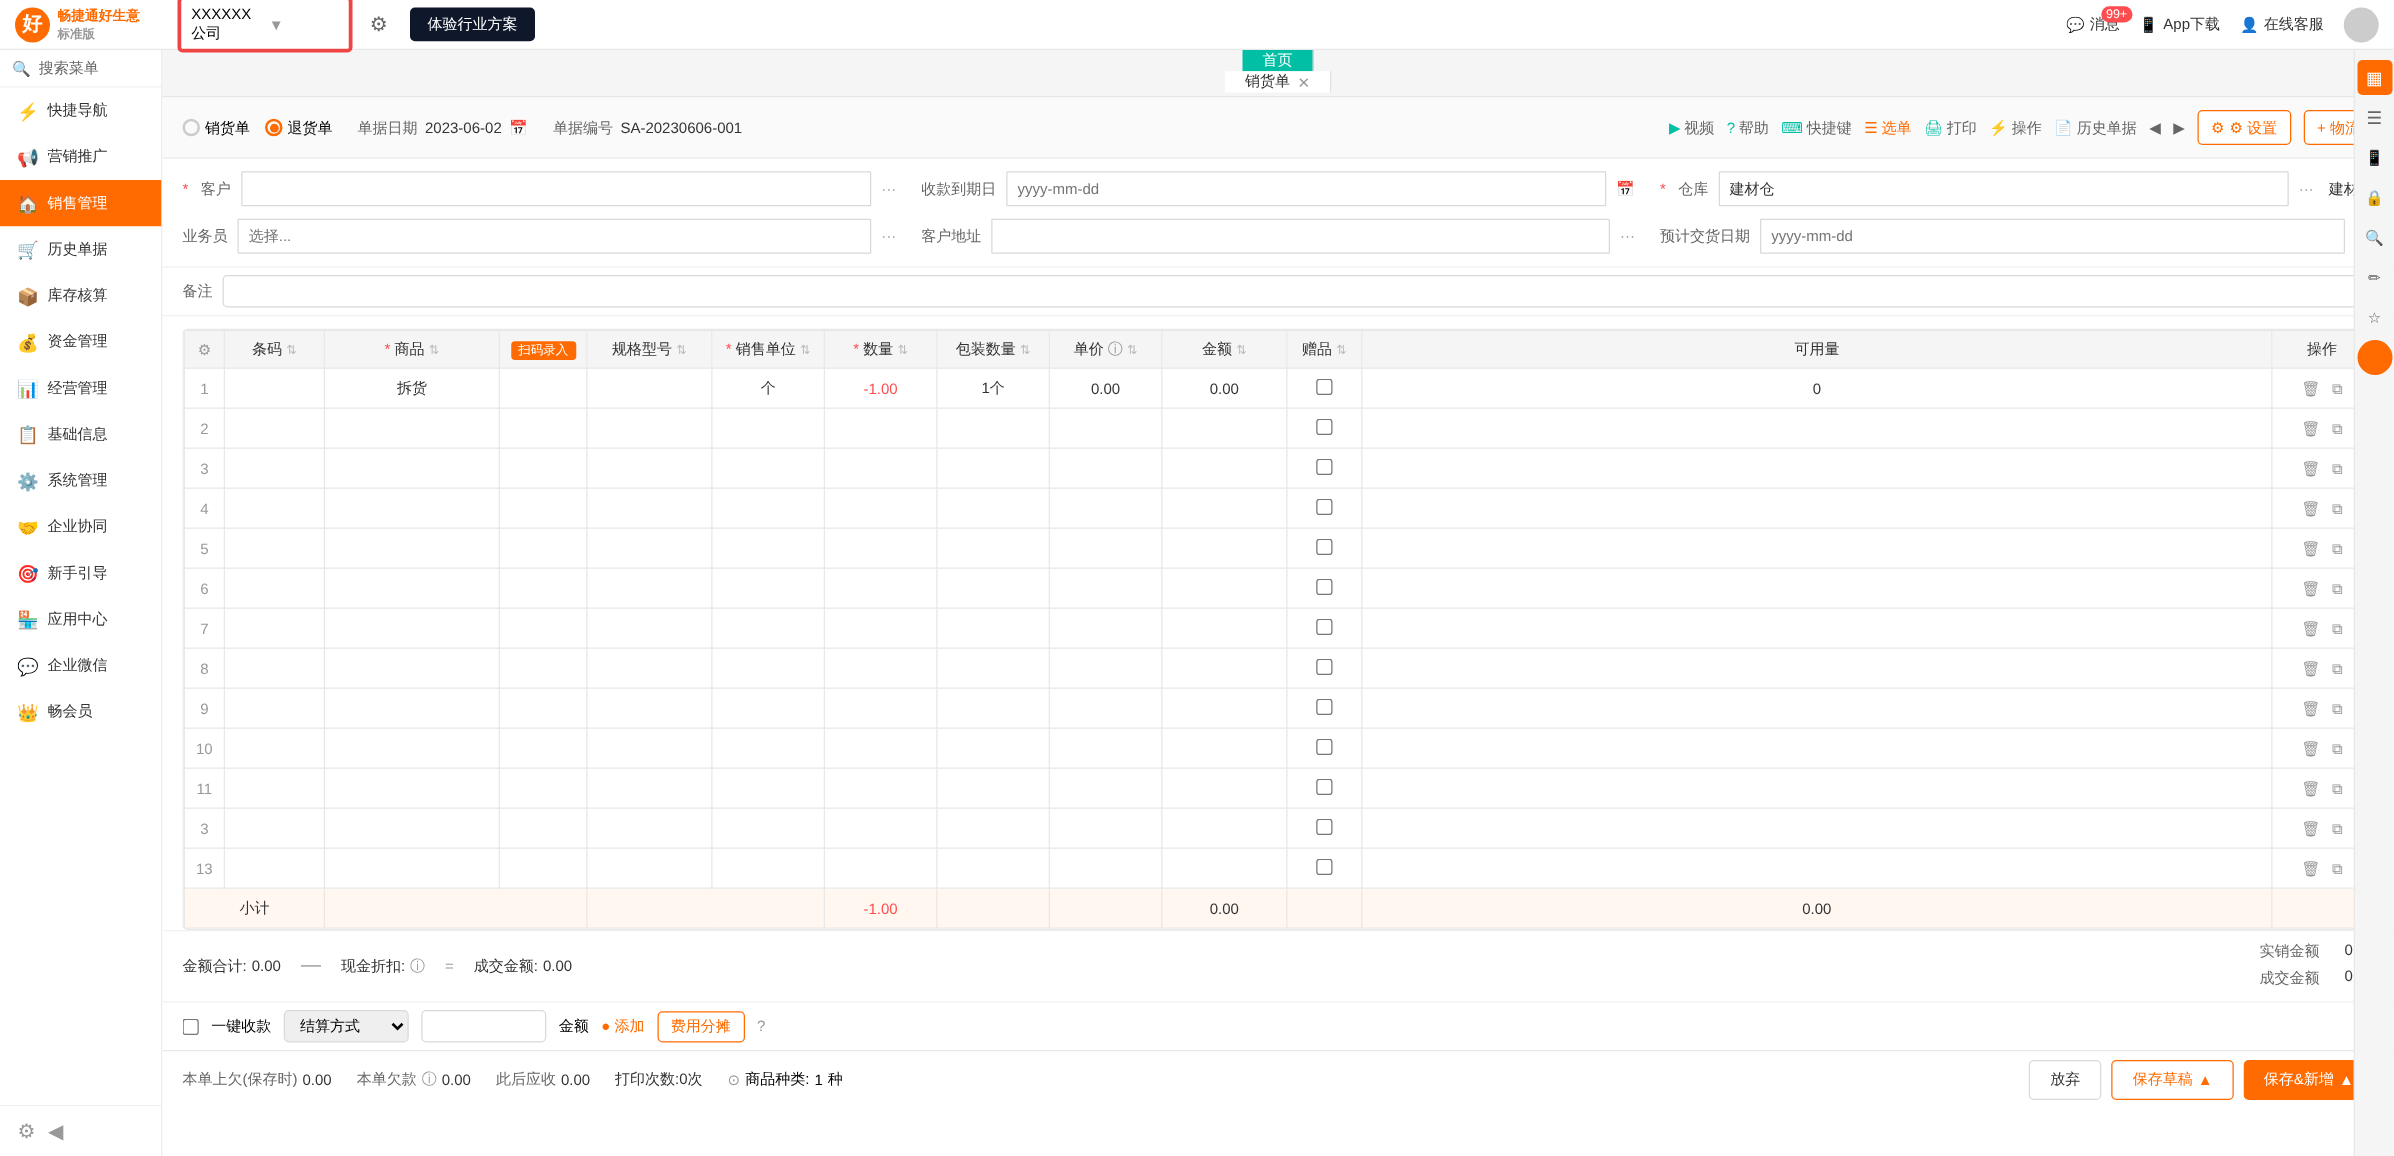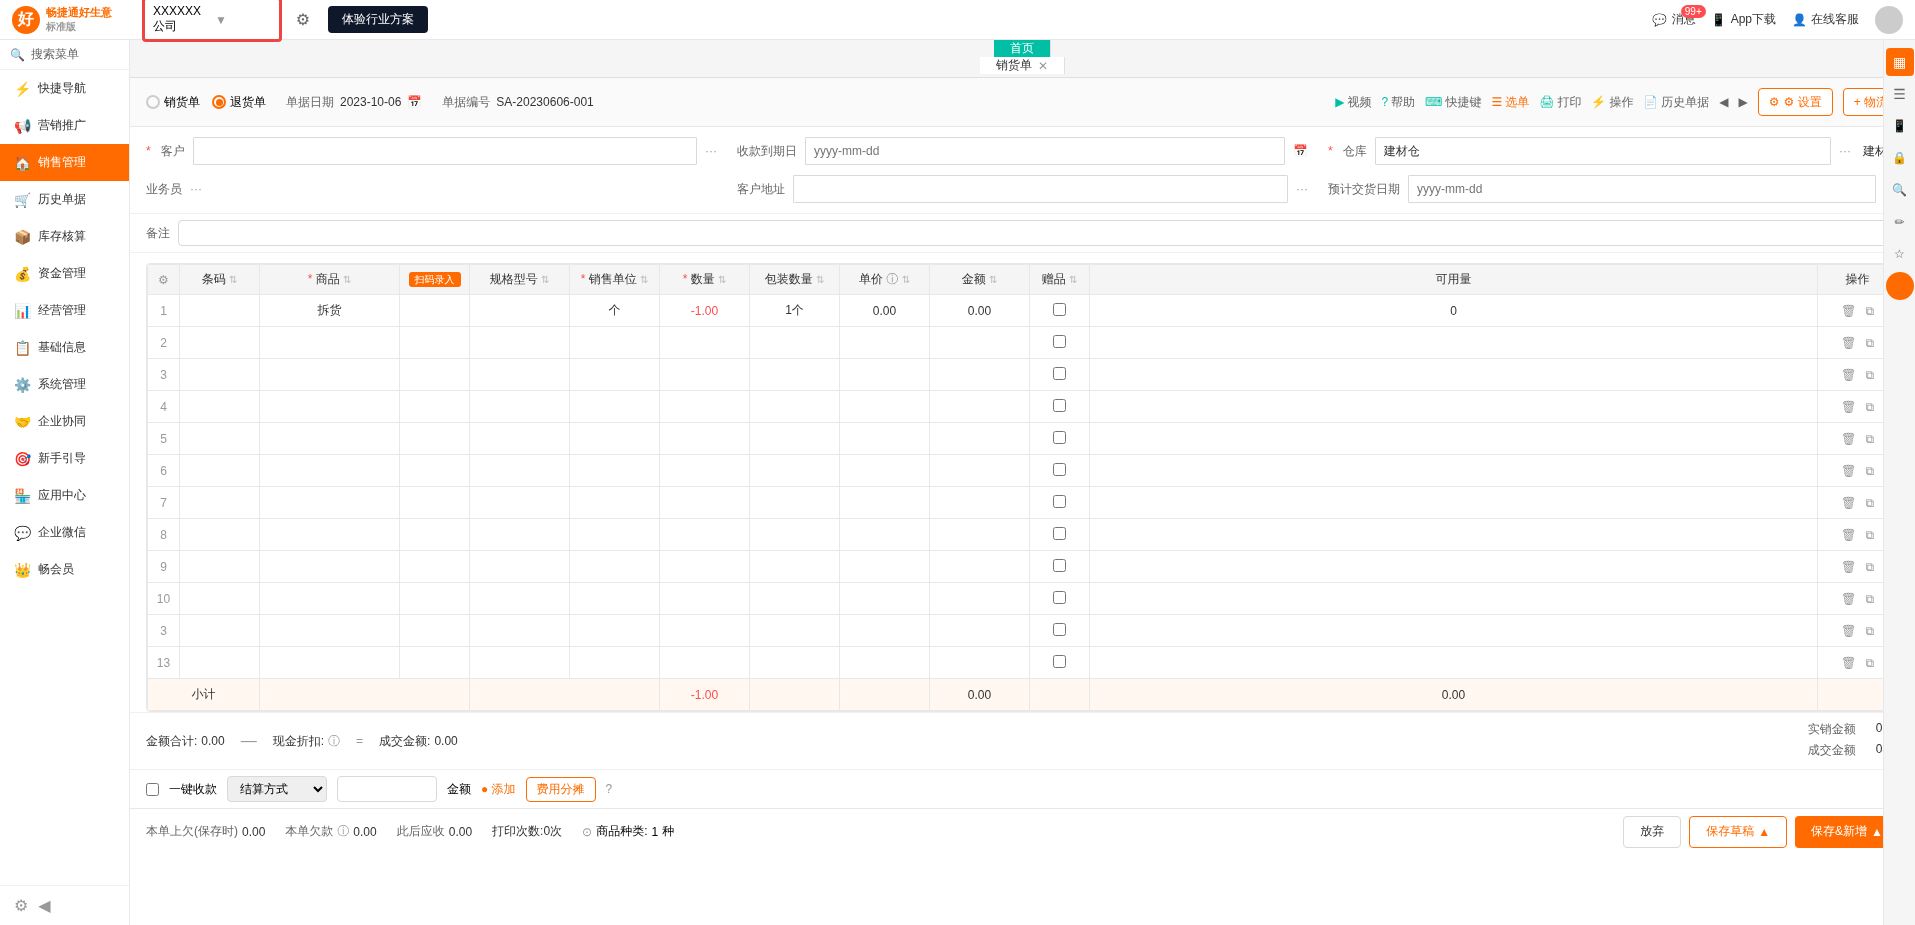--- a/index.html
+++ b/index.html
@@ -592,21 +592,21 @@
           <div class="radio-circle"></div>
           <span>销货单</span>
         </div>
         <div class="radio-item">
           <div class="radio-circle checked"></div>
           <span>退货单</span>
         </div>
       </div>
       <div class="form-field">
         <span class="field-label">单据日期</span>
-        <span class="field-value">2023-10-06</span>
+        <span class="field-value">2023-06-02</span>
         <span class="calendar-icon">📅</span>
       </div>
       <div class="form-field">
         <span class="field-label">单据编号</span>
         <span class="field-value">SA-20230606-001</span>
       </div>
       <div class="header-actions">
         <div class="header-action-btn">
           <span class="icon">▶</span>
           <span>视频</span>
@@ -663,20 +663,21 @@
       <div class="field-row">
         <span style="color:#ff4d4f;margin-right:2px;">*</span>
         <span class="field-label">仓库</span>
         <input class="field-input" style="flex: 1 1 0%;" value="建材仓">
         <span class="field-dots">···</span>
         <span style="color:#333; margin-left:4px;">建材仓</span>
       </div>
 
       <div class="field-row">
         <span class="field-label">业务员</span>
+        <input class="field-input" style="flex: 1 1 0%;" placeholder="选择...">
         <span class="field-dots">···</span>
       </div>
       <div class="field-row">
         <span class="field-label">客户地址</span>
         <input class="field-input" style="flex: 1 1 0%;">
         <span class="field-dots">···</span>
       </div>
       <div class="field-row">
         <span class="field-label">预计交货日期</span>
         <input class="field-input" style="flex: 1 1 0%;" placeholder="yyyy-mm-dd">
@@ -924,20 +925,40 @@
         <input type="checkbox" style="">
       </td>
       <td></td>
       <td>
         <span class="delete-icon">🗑</span>
         <span class="copy-icon">⧉</span>
       </td>
     </tr>
               <tr>
       <td class="row-num">10</td>
+      <td></td>
+      <td></td>
+      <td></td>
+      <td></td>
+      <td></td>
+      <td class=""></td>
+      <td></td>
+      <td></td>
+      <td></td>
+      <td class="checkbox-cell">
+        <input type="checkbox" style="">
+      </td>
+      <td></td>
+      <td>
+        <span class="delete-icon">🗑</span>
+        <span class="copy-icon">⧉</span>
+      </td>
+    </tr>
+              <tr>
+      <td class="row-num">11</td>
       <td></td>
       <td></td>
       <td></td>
       <td></td>
       <td></td>
       <td class=""></td>
       <td></td>
       <td></td>
       <td></td>
       <td class="checkbox-cell">

